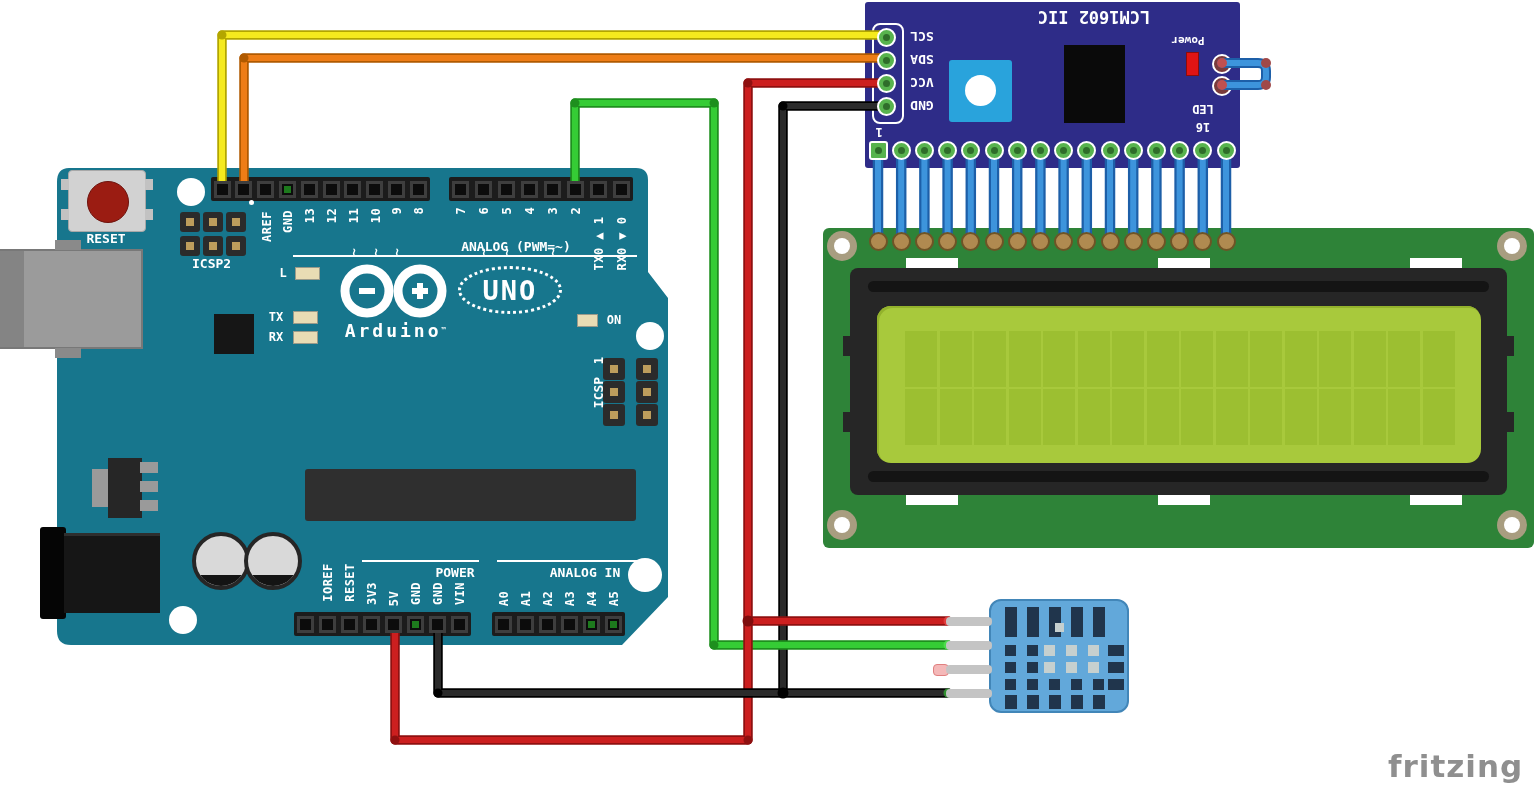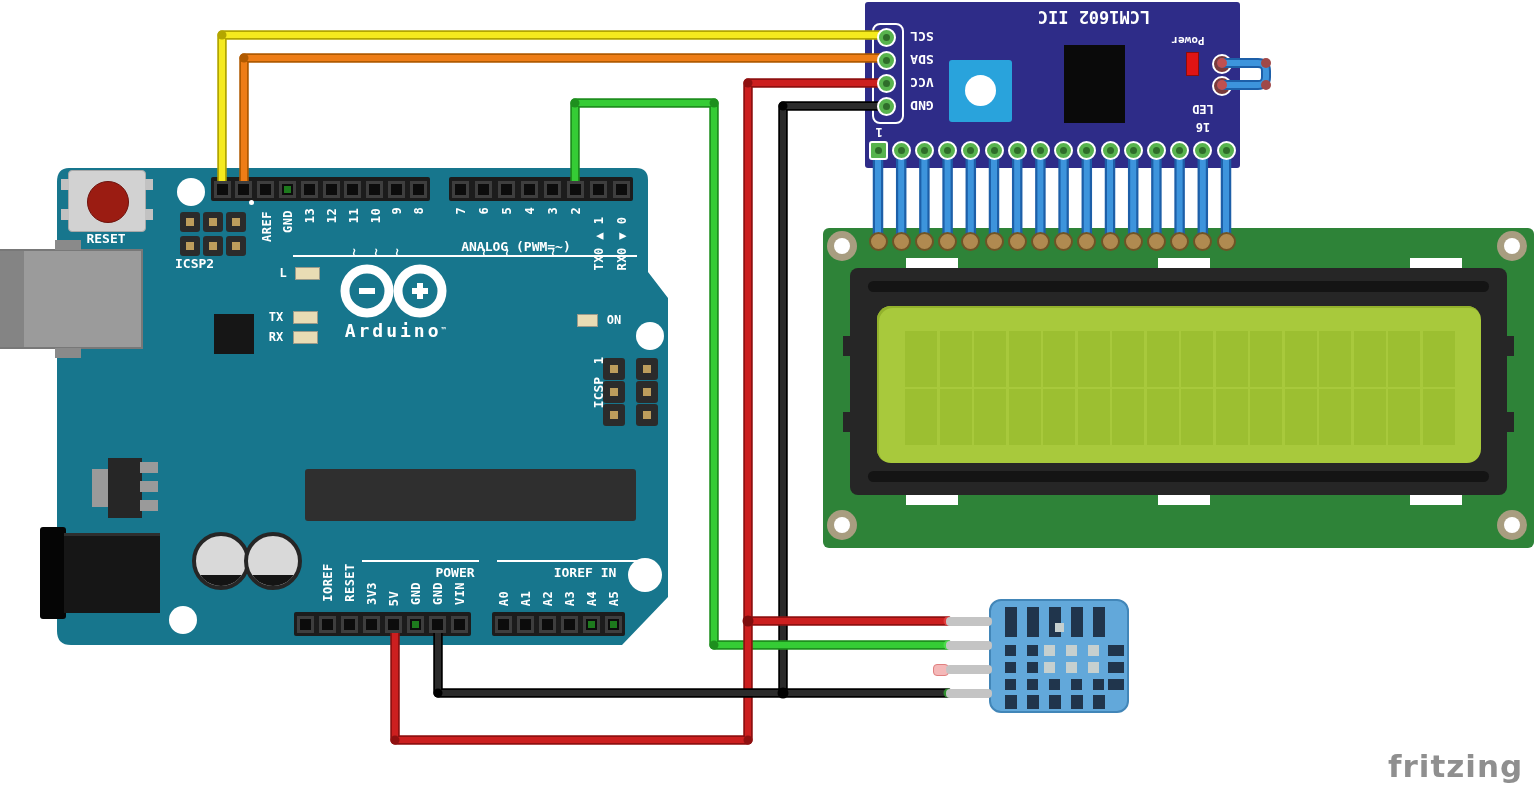--- a/index.html
+++ b/index.html
@@ -75,31 +75,31 @@
   <div class="hole" style="left:628px;top:558px;width:34px;height:34px;"></div>
 
   <div class="strip" style="left:211px;top:177px;width:219px;height:24px;"></div>
   <div class="strip" style="left:449px;top:177px;width:184px;height:24px;"></div>
   <div class="strip" style="left:294px;top:612px;width:177px;height:24px;"></div>
   <div class="strip" style="left:492px;top:612px;width:133px;height:24px;"></div>
   <div id="ard-pins"></div>
   <div class="abs" style="left:249px;top:200px;width:5px;height:5px;border-radius:50%;background:#fff;"></div>
 
   <div id="icsp2-pins"></div>
-  <div class="lbl" style="left:175px;top:257px;width:70px;height:13px;font-size:13px;justify-content:flex-start;">ICSP2</div>
+  <div class="lbl" style="left:192px;top:257px;width:70px;height:13px;font-size:13px;justify-content:flex-start;">ICSP2</div>
 
   <div id="icsp-pins"></div>
   <div class="lbl rot90" style="left:588px;top:354px;width:20px;height:13px;font-size:12px;">1</div>
   <div class="lbl rot90" style="left:573px;top:386px;width:50px;height:13px;font-size:13px;">ICSP</div>
 
   <div class="lbl" style="left:396px;top:240px;width:240px;height:13px;font-size:13px;">ANALOG (PWM=~)</div>
   <div class="silk" style="left:293px;top:255px;width:344px;"></div>
   <div class="lbl" style="left:405px;top:566px;width:100px;height:13px;font-size:13px;">POWER</div>
   <div class="silk" style="left:362px;top:560px;width:117px;"></div>
-  <div class="lbl" style="left:520px;top:566px;width:130px;height:13px;font-size:13px;">IOREF IN</div>
+  <div class="lbl" style="left:520px;top:566px;width:130px;height:13px;font-size:13px;">ANALOG IN</div>
   <div class="silk" style="left:497px;top:560px;width:143px;"></div>
 
   <div class="ledrect" style="left:295px;top:267px;width:23px;height:11px;"></div>
   <div class="lbl" style="left:275px;top:267px;width:16px;height:11px;font-size:12px;">L</div>
   <div class="ledrect" style="left:293px;top:311px;width:23px;height:11px;"></div>
   <div class="lbl" style="left:263px;top:311px;width:26px;height:11px;font-size:12px;">TX</div>
   <div class="ledrect" style="left:293px;top:331px;width:23px;height:11px;"></div>
   <div class="lbl" style="left:263px;top:331px;width:26px;height:11px;font-size:12px;">RX</div>
   <div class="ledrect" style="left:577px;top:314px;width:19px;height:11px;"></div>
   <div class="lbl" style="left:601px;top:314px;width:26px;height:11px;font-size:12px;">ON</div>
@@ -107,20 +107,23 @@
   <svg class="abs" style="left:337px;top:260px;" width="115" height="62" viewBox="0 0 115 62">
     <circle cx="30" cy="31" r="22" fill="none" stroke="#fff" stroke-width="9"></circle>
     <circle cx="83" cy="31" r="22" fill="none" stroke="#fff" stroke-width="9"></circle>
     <rect x="22" y="28" width="16" height="6" fill="#fff"></rect>
     <rect x="75" y="28" width="16" height="6" fill="#fff"></rect>
     <rect x="80" y="23" width="6" height="16" fill="#fff"></rect>
   </svg>
   <div class="lbl" style="left:337px;top:322px;width:120px;height:18px;font-size:18px;letter-spacing:3px;">
     <span>Arduino</span>
       <span style="font-size:8px;vertical-align:super;">™</span>
+  </div>
+  <div class="lbl" style="left:458px;top:266px;width:104px;height:48px;border:3px dotted #fff;border-radius:50%;font-size:27px;letter-spacing:2px;box-sizing:border-box;">
+    <span>UNO</span>
   </div>
 
   <div class="abs" style="left:823px;top:228px;width:711px;height:320px;background:#2e8338;border-radius:6px;"></div>
   <div class="tab" style="left:906px;top:258px;width:52px;height:13px;"></div>
   <div class="tab" style="left:1158px;top:258px;width:52px;height:13px;"></div>
   <div class="tab" style="left:1410px;top:258px;width:52px;height:13px;"></div>
   <div class="tab" style="left:906px;top:492px;width:52px;height:13px;"></div>
   <div class="tab" style="left:1158px;top:492px;width:52px;height:13px;"></div>
   <div class="tab" style="left:1410px;top:492px;width:52px;height:13px;"></div>
   <div class="abs" style="left:850px;top:268px;width:657px;height:227px;background:#262626;border-radius:8px;"></div>

